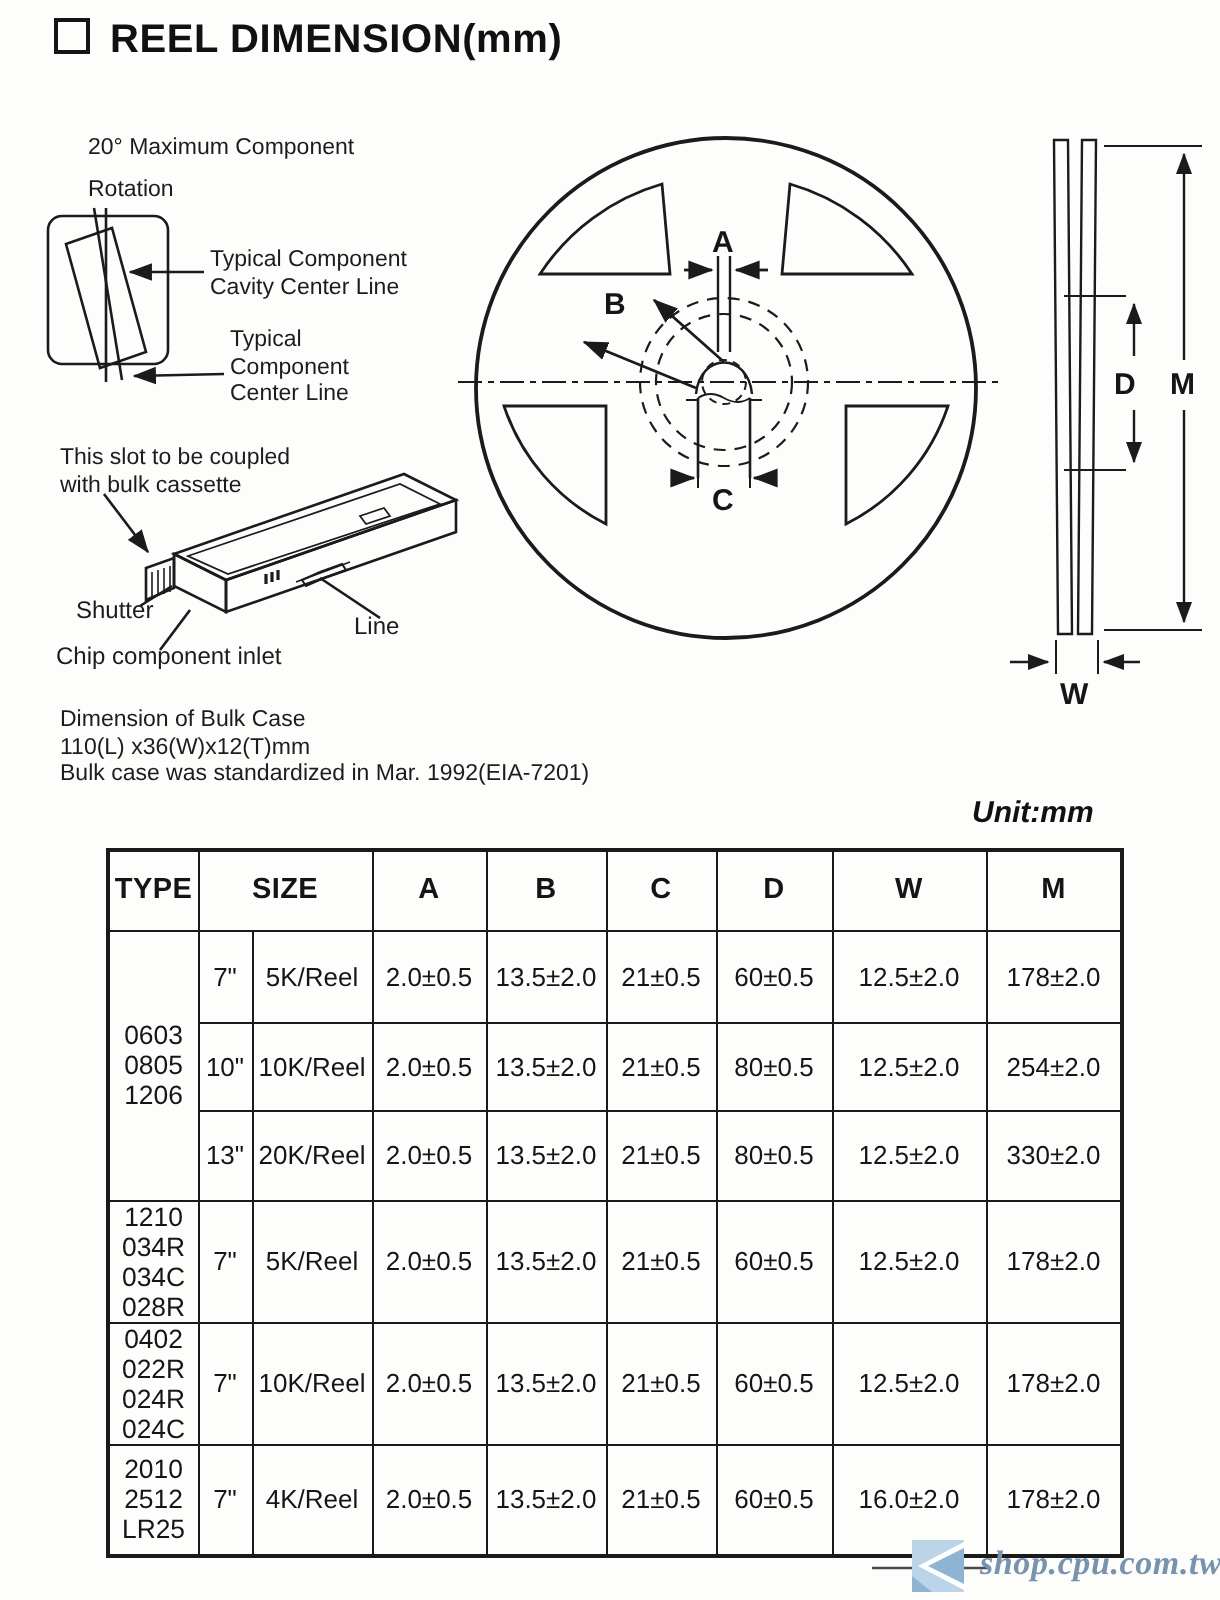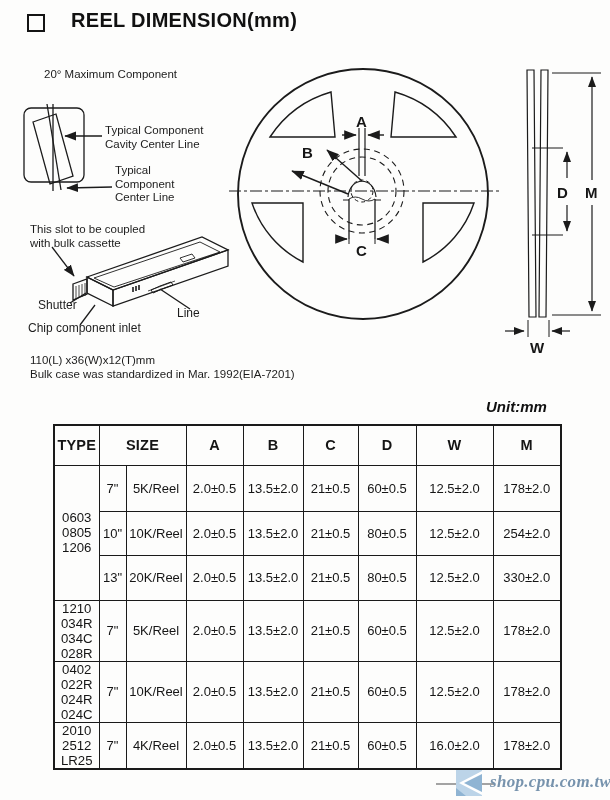--- a/index.html
+++ b/index.html
@@ -1,21 +1,21 @@
 <!DOCTYPE html>
 <html><head>
 <meta charset="utf-8">
 <style>
   html,body{margin:0;padding:0;background:#ffffff;}
   .page{
     position:relative;width:610px;height:800px;background:#fdfdfc;
     font-family:"Liberation Sans",sans-serif;color:#181818;overflow:hidden;
   }
   
-  .title-row{position:absolute;left:27px;top:9px;display:flex;align-items:flex-end;gap:26px;}
+  .title-row{position:absolute;left:27px;top:9px;display:flex;align-items:flex-start;gap:10px;}
   .chk{width:14px;height:14px;border:2.2px solid #141414;display:inline-block;}
   .title-text{font-size:20px;font-weight:800;letter-spacing:.3px;color:#111;}
   
   .lbl{position:absolute;font-size:11.5px;line-height:13.5px;color:#1c1c1c;white-space:nowrap;}
   .lbl.wide{line-height:21px;}
   .dim-lbl{position:absolute;font-size:15px;font-weight:600;color:#161616;white-space:nowrap;}
   .unit-lbl{position:absolute;left:486px;top:398px;font-size:15px;font-weight:800;color:#111;font-style:italic;}
   
   svg.lineart{position:absolute;left:0;top:0;pointer-events:none;}
   
@@ -135,20 +135,21 @@
 
       <line x1="528" y1="320" x2="528" y2="337" stroke-width="1"></line>
       <line x1="549" y1="320" x2="549" y2="337" stroke-width="1"></line>
       <line x1="505" y1="331" x2="524" y2="331" marker-end="url(#ah)"></line>
       <line x1="570" y1="331" x2="552" y2="331" marker-end="url(#ah)"></line>
     </g>
   </svg>
 
   <div class="lbl wide" style="left:44px;top:64px;">
     <div>20° Maximum Component</div>
+    <div>Rotation</div>
   </div>
 
   <div class="lbl" style="left:115px;top:164px;">
     <div>Typical</div>
     <div>Component</div>
     <div>Center Line</div>
   </div>
 
   <div class="lbl" style="left:105px;top:124px;">
     <div>Typical Component</div>
@@ -158,20 +159,21 @@
   <div class="lbl" style="left:30px;top:223px;">
     <div>This slot to be coupled</div>
     <div>with bulk cassette</div>
   </div>
 
   <div class="lbl" style="left:38px;top:299px;font-size:12px;">Shutter</div>
   <div class="lbl" style="left:177px;top:307px;font-size:12px;">Line</div>
   <div class="lbl" style="left:28px;top:322px;font-size:12px;">Chip component inlet</div>
 
   <div class="lbl" style="left:30px;top:354px;">
+    <div>Dimension of Bulk Case</div>
     <div>110(L) x36(W)x12(T)mm</div>
     <div>Bulk case was standardized in Mar. 1992(EIA-7201)</div>
   </div>
 
   <div class="dim-lbl" style="left:356px;top:113px;">A</div>
   <div class="dim-lbl" style="left:302px;top:144px;">B</div>
   <div class="dim-lbl" style="left:356px;top:242px;">C</div>
   <div class="dim-lbl" style="left:557px;top:184px;">D</div>
   <div class="dim-lbl" style="left:585px;top:184px;">M</div>
   <div class="dim-lbl" style="left:530px;top:339px;">W</div>
@@ -263,21 +265,21 @@
           </td>
           <td>7"</td>
           <td>10K/Reel</td>
           <td>2.0±0.5</td>
           <td>13.5±2.0</td>
           <td>21±0.5</td>
           <td>60±0.5</td>
           <td>12.5±2.0</td>
           <td>178±2.0</td>
         </tr>
-        <tr style="height: 46px;">
+        <tr style="height: 56px;">
           <td rowspan="1" class="c-type">
             <div>2010</div>
             <div>2512</div>
             <div>LR25</div>
           </td>
           <td>7"</td>
           <td>4K/Reel</td>
           <td>2.0±0.5</td>
           <td>13.5±2.0</td>
           <td>21±0.5</td>

